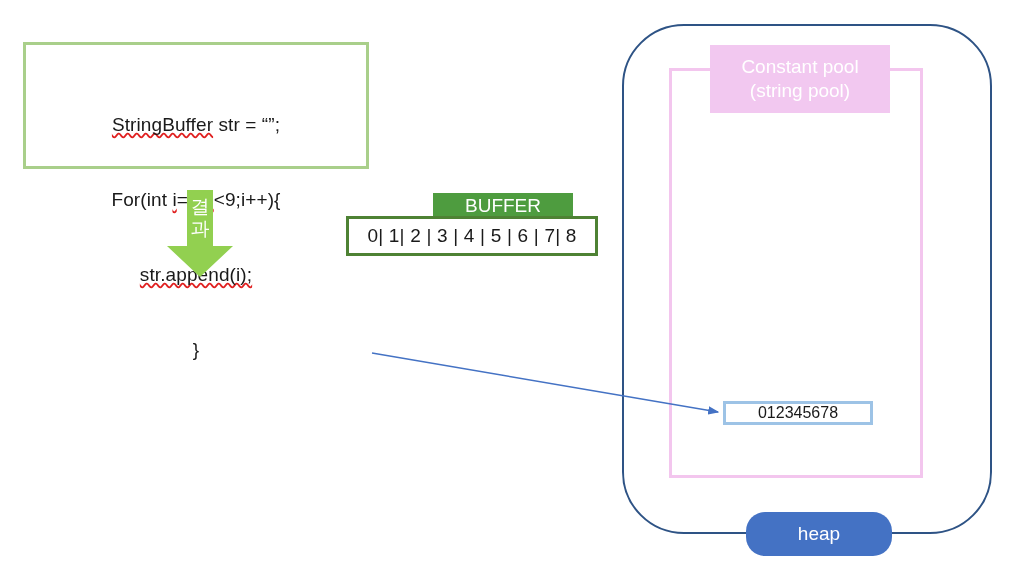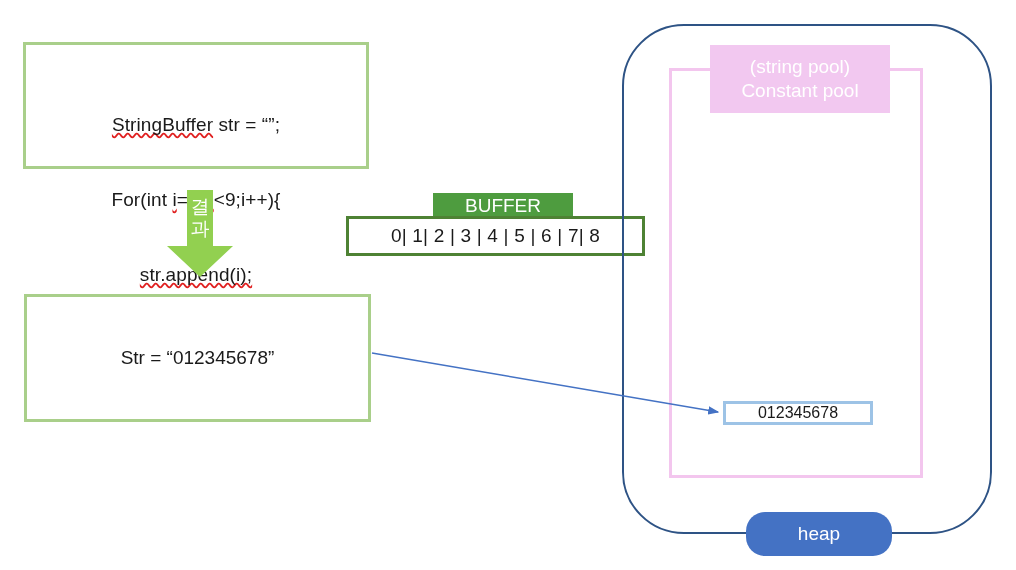--- a/index.html
+++ b/index.html
@@ -86,21 +86,21 @@
     font-size: 19px;
     line-height: 26px;
     text-align: center;
     box-sizing: border-box;
     margin-left: 24px;
   }
   .buffer-box {
     position: absolute;
     left: 346px;
     top: 216px;
-    width: 299px;
+    width: 252px;
     height: 40px;
     border: 3px solid #4e8234;
     background: #ffffff;
     box-sizing: border-box;
     display: flex;
     align-items: center;
     justify-content: center;
   }
   .buffer-values {
     font-size: 19px;
@@ -233,31 +233,28 @@
       <span>결</span>
       <span>과</span>
     </div>
   </div>
 
   <div class="buffer-header">BUFFER</div>
   <div class="buffer-box">
     <span class="buffer-values">0| 1| 2 | 3 | 4 | 5 | 6 | 7| 8</span>
   </div>
 
-  <div class="result-box">
-    <span class="result-text">Str = “012345678”</span>
-  </div>
 
   <div class="jvm-outline"></div>
 
   <div class="pool-rect"></div>
 
   <div class="pool-header">
+    <span>Constant pool</span>
     <span>(string pool)</span>
-    <span>Constant pool</span>
   </div>
 
   <div class="pool-value-box">
     <span class="pool-value-text">012345678</span>
   </div>
 
   <div class="heap-box">heap</div>
 
   <svg class="connector">
     <defs>

